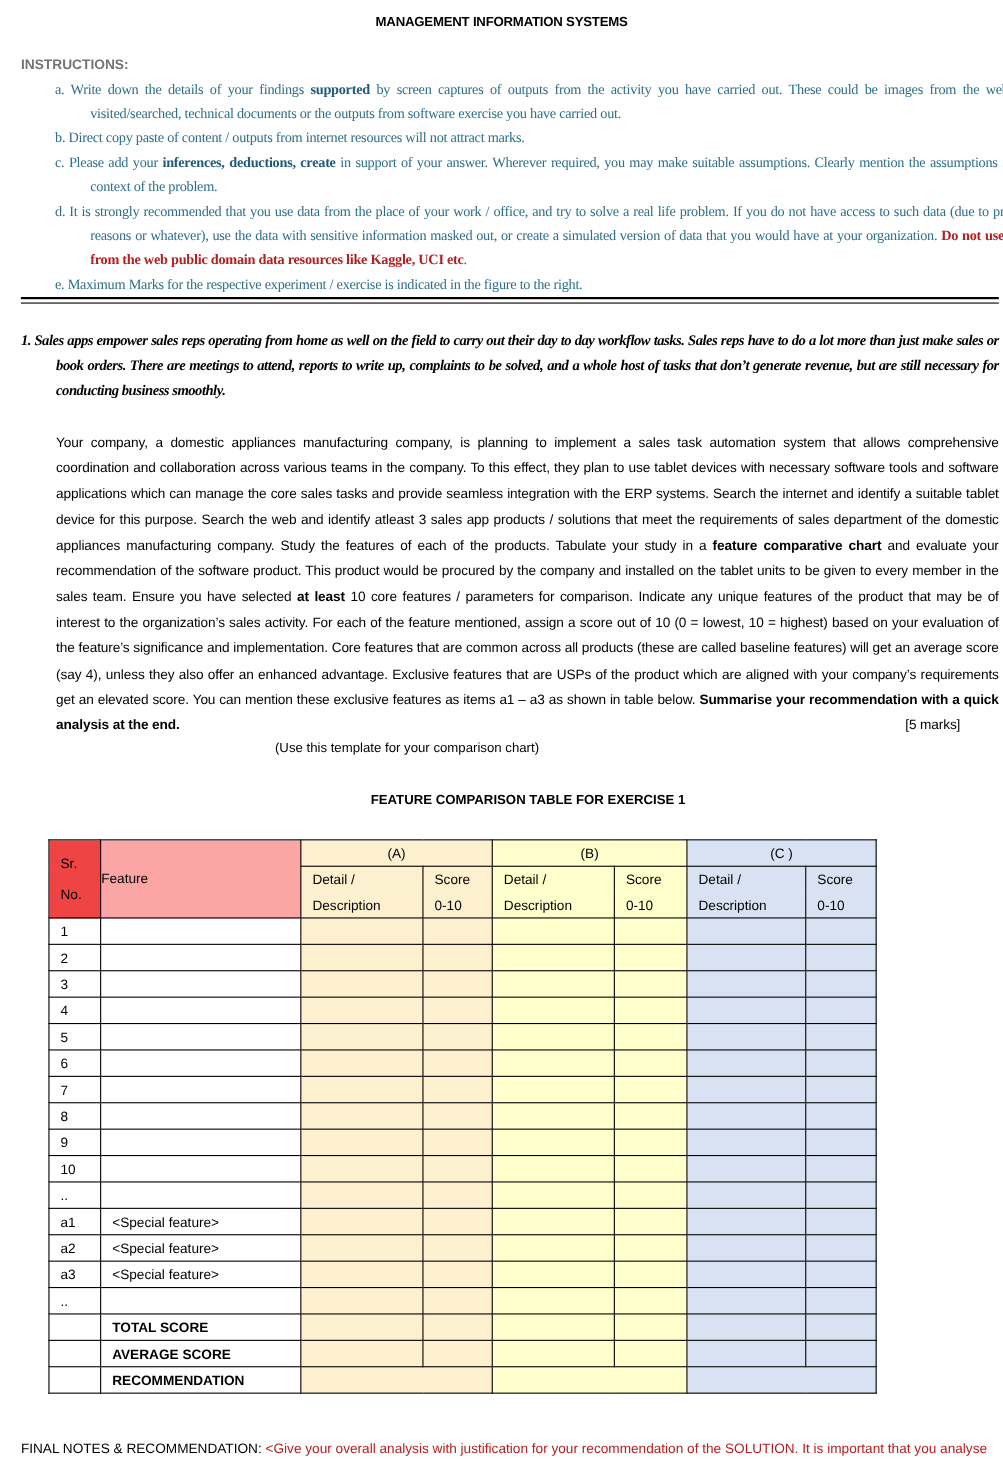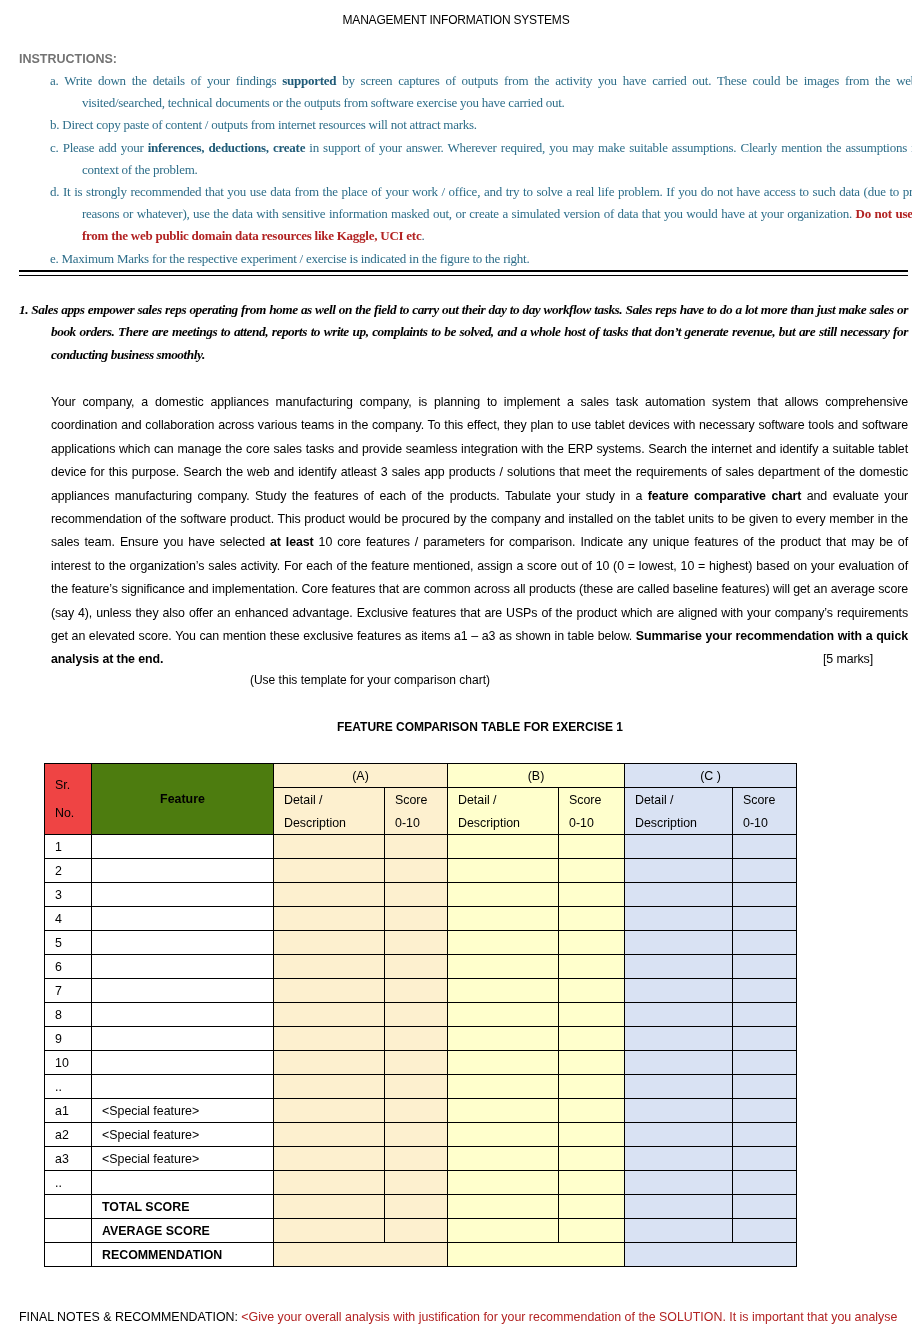--- a/index.html
+++ b/index.html
@@ -1,36 +1,36 @@
 <!DOCTYPE html>
 <html><head>
 <meta charset="utf-8">
 <style>
   html, body { margin:0; padding:0; background:#fff; }
   body { width:912px; height:1327px; position:relative; overflow:hidden; color:#000; }
   .sans { font-family: "Liberation Sans", "DejaVu Sans", sans-serif; }
   .serif { font-family: "Liberation Serif", "DejaVu Serif", serif; }
-  .title { position:absolute; top:13px; left:0; width:912px; text-align:center; font-size:12px; font-weight:normal; letter-spacing:-0.2px; }
+  .title { position:absolute; top:13px; left:0; width:912px; text-align:center; font-size:12px; font-weight:bold; letter-spacing:-0.2px; }
   .instr-head { position:absolute; top:52px; left:19px; font-size:12.5px; font-weight:bold; color:#737373; }
   .instr { position:absolute; left:19px; width:890px; color:#2e6e8a; font-size:13px; line-height:22.2px; letter-spacing:-0.25px; }
   .instr .item { padding-left:32px; text-indent:-32px; text-align:justify; }
   .instr b { color:#1f5a77; }
   .instr .red { color:#b22222; font-weight:bold; }
   .rule { position:absolute; left:19px; width:889px; height:0; border-top:2px solid #000; }
   .rule2 { position:absolute; left:19px; width:889px; height:0; border-top:1px solid #000; }
   .q { position:absolute; top:299px; left:19px; width:889px; font-size:13.3px; font-style:italic; font-weight:bold; line-height:22.3px; letter-spacing:-0.45px; }
   .q .item { padding-left:32px; text-indent:-32px; text-align:justify; }
   .para { position:absolute; top:391px; left:51px; width:857px; font-size:12.4px; line-height:23.4px; text-align:justify; letter-spacing:-0.1px; }
   .para .marks { float:right; margin-right:35px; }
   .tmpl { position:absolute; top:673px; left:0; width:740px; text-align:center; font-size:12px; }
   .tbl-title { position:absolute; top:720px; left:0; width:960px; text-align:center; font-size:12px; font-weight:bold; }
   table.cmp { position:absolute; top:763px; left:44px; border-collapse:collapse; font-size:12.4px; table-layout:fixed; }
   table.cmp td { border:1px solid #000; padding:0 0 0 10px; height:23px; vertical-align:middle; white-space:nowrap; }
   .hdr-sr { background:#ef4444; vertical-align:middle !important; }
-  .hdr-feat { background:#4d7c0f; text-align:center; padding-left:0 !important;font-weight:bold; }
+  .hdr-feat { background:#fca5a5; padding-left:0 !important; }
   .ca { background:#fdf0cf; }
   .cb { background:#ffffcc; }
   .cc { background:#d9e2f3; }
   .grp { text-align:center; padding-left:0 !important; }
   td.noborder-top { border-top:none !important; }
   .bold { font-weight:bold; }
   .final { position:absolute; top:1273px; left:19px; width:880px; font-size:12.4px; line-height:24px;margin-top:32px; }
   .final .red { color:#b22222; }
 </style>
 </head>

